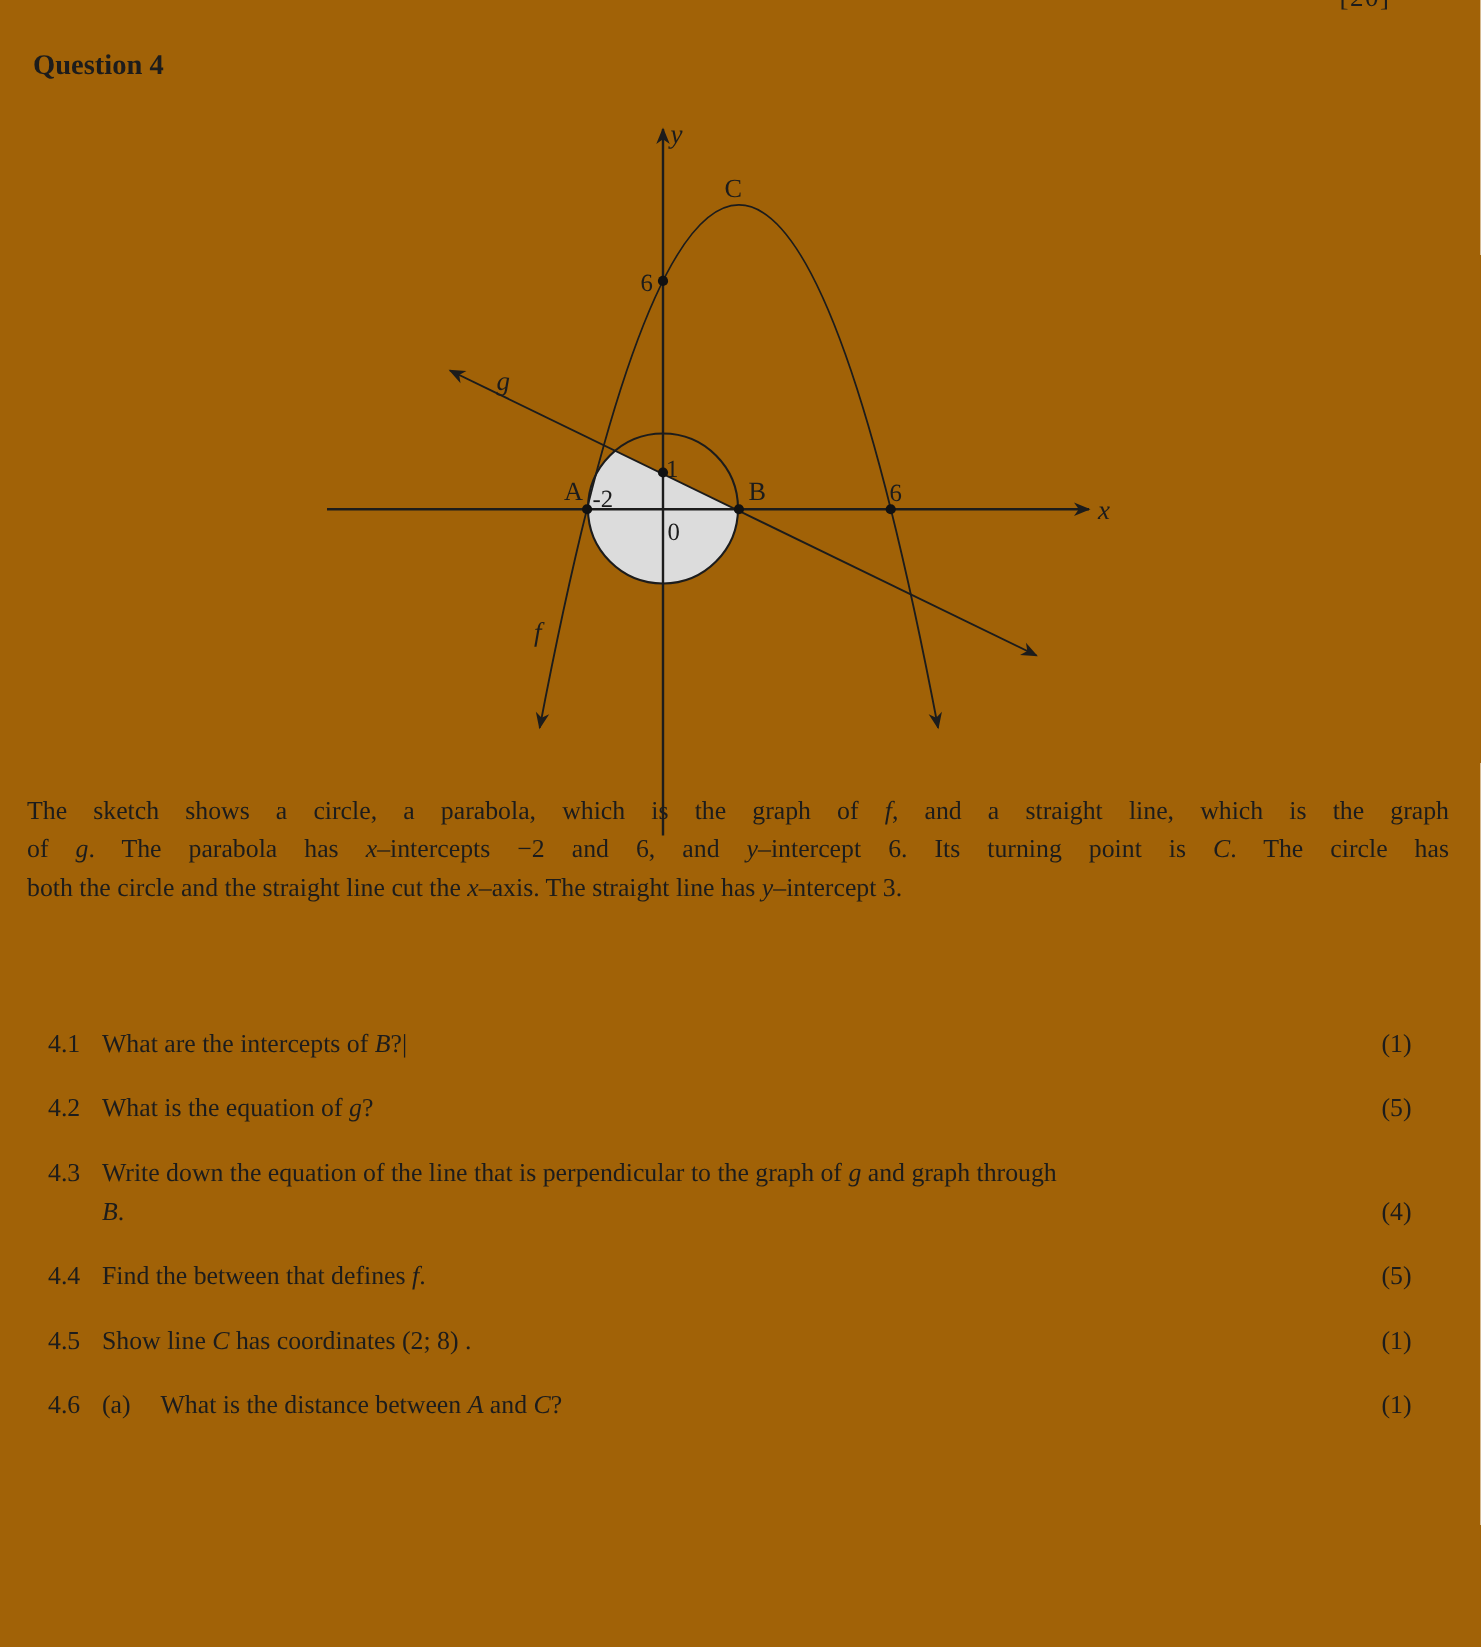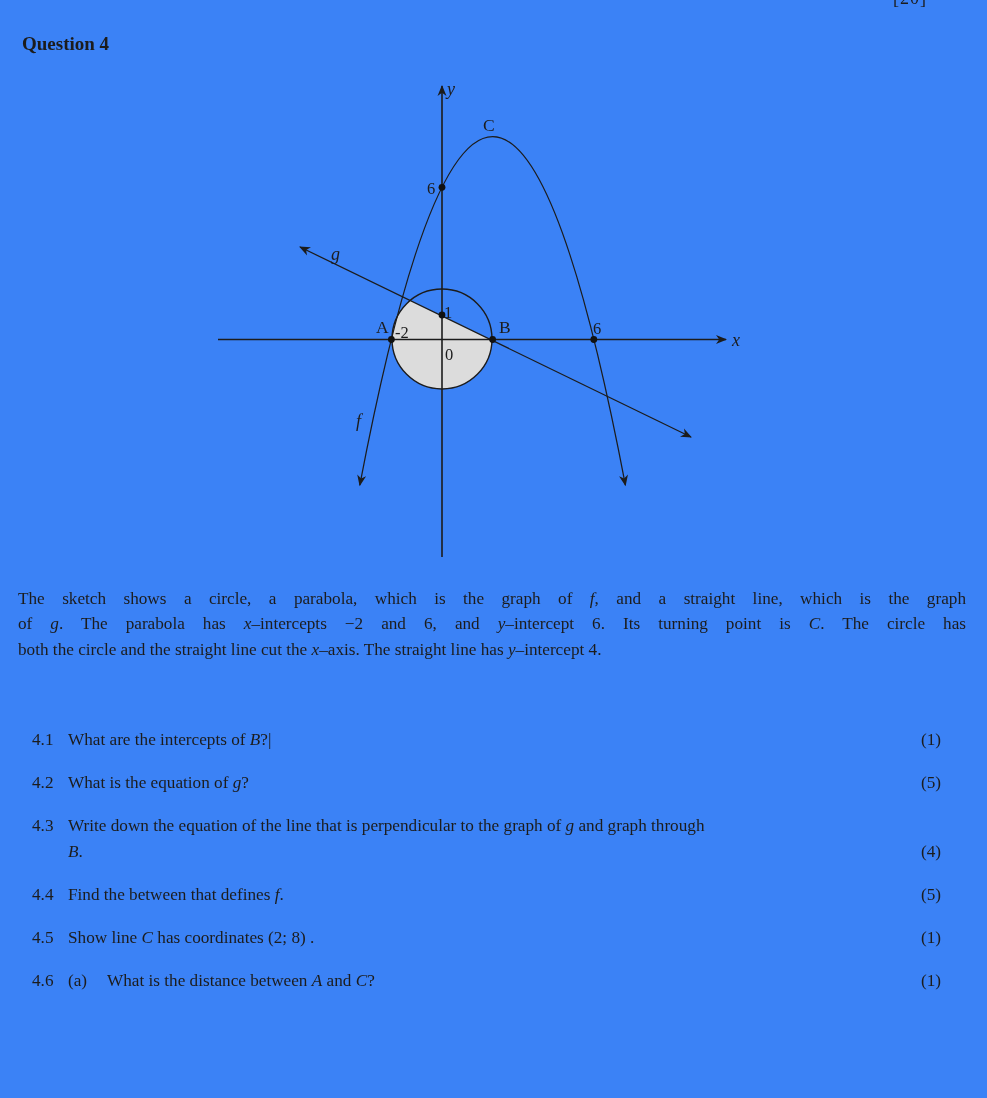--- a/index.html
+++ b/index.html
@@ -1,19 +1,19 @@
 <!DOCTYPE html>
 <html><head>
 <meta charset="utf-8">
 <style>
   html,body{margin:0;padding:0;background:#ffffff;}
   .page{
     position:relative;
     width:987px;height:1098px;
-    background:#3b82f6;
+    background:#a16207;
     overflow:hidden;
     font-family:"Liberation Serif","DejaVu Serif",serif;
     color:#1c1c1c;
   }
   .corner-mark{
     position:absolute;top:-12px;left:893px;
     font-size:18px;letter-spacing:1px;color:#1c1c1c;
   }
   .title{
     position:absolute;left:22px;top:33px;
@@ -23,29 +23,29 @@
     position:absolute;left:150px;top:75px;
   }
   .figure text{
     font-family:"Liberation Serif","DejaVu Serif",serif;
     fill:#1c1c1c;
   }
   .flabel{font-size:16.5px;}
   .fletter{font-size:17.5px;}
   .fvar{font-size:18px;font-style:italic;}
   .paragraph{
-    position:absolute;left:18px;top:586px;width:948px;
+    position:absolute;left:18px;top:528px;width:948px;
     font-size:17.2px;line-height:25.4px;
   }
   .pline{text-align:justify;}
   .pline.just{text-align-last:justify;}
   .var{font-style:italic;}
   .questions{
     position:absolute;left:32px;top:683px;width:933px;
-    font-size:17.2px;line-height:26px;margin-top:44px;
+    font-size:17.2px;line-height:26px;
   }
   .qrow{position:relative;padding-left:36px;margin-bottom:17px;min-height:26px;}
   .qnum{position:absolute;left:0;top:0;}
   .qsub{display:inline-block;min-width:35px;}
   .qmarks{position:absolute;right:24px;bottom:0;}
 </style>
 </head>
 <body>
 
 <div class="page">
@@ -93,21 +93,21 @@
     <text class="flabel" x="444" y="318">1</text>
     <text class="flabel" x="445" y="360">0</text>
     <text class="fletter" x="376" y="333">A</text>
     <text class="flabel" x="395" y="338">-2</text>
     <text class="fletter" x="499" y="333">B</text>
   </svg>
 
   <div class="paragraph">
     <div class="pline just"><span>The sketch shows a circle, a parabola, which is the graph of </span><span class="var">f</span><span>, and a straight line, which is the graph</span></div>
     <div class="pline just"><span>of </span><span class="var">g</span><span>. The parabola has </span><span class="var">x</span><span>–intercepts −2 and 6, and </span><span class="var">y</span><span>–intercept 6. Its turning point is </span><span class="var">C</span><span>. The circle has</span></div>
-    <div class="pline"><span>both the circle and the straight line cut the </span><span class="var">x</span><span>–axis. The straight line has </span><span class="var">y</span><span>–intercept 4.</span></div>
+    <div class="pline"><span>both the circle and the straight line cut the </span><span class="var">x</span><span>–axis. The straight line has </span><span class="var">y</span><span>–intercept 3.</span></div>
   </div>
 
   <div class="questions">
 
     <div class="qrow">
       <span class="qnum">4.1</span>
       <span class="qtext"><span>What are the intercepts of </span><span class="var">B</span><span>?|</span></span>
       <span class="qmarks">(1)</span>
     </div>
 

